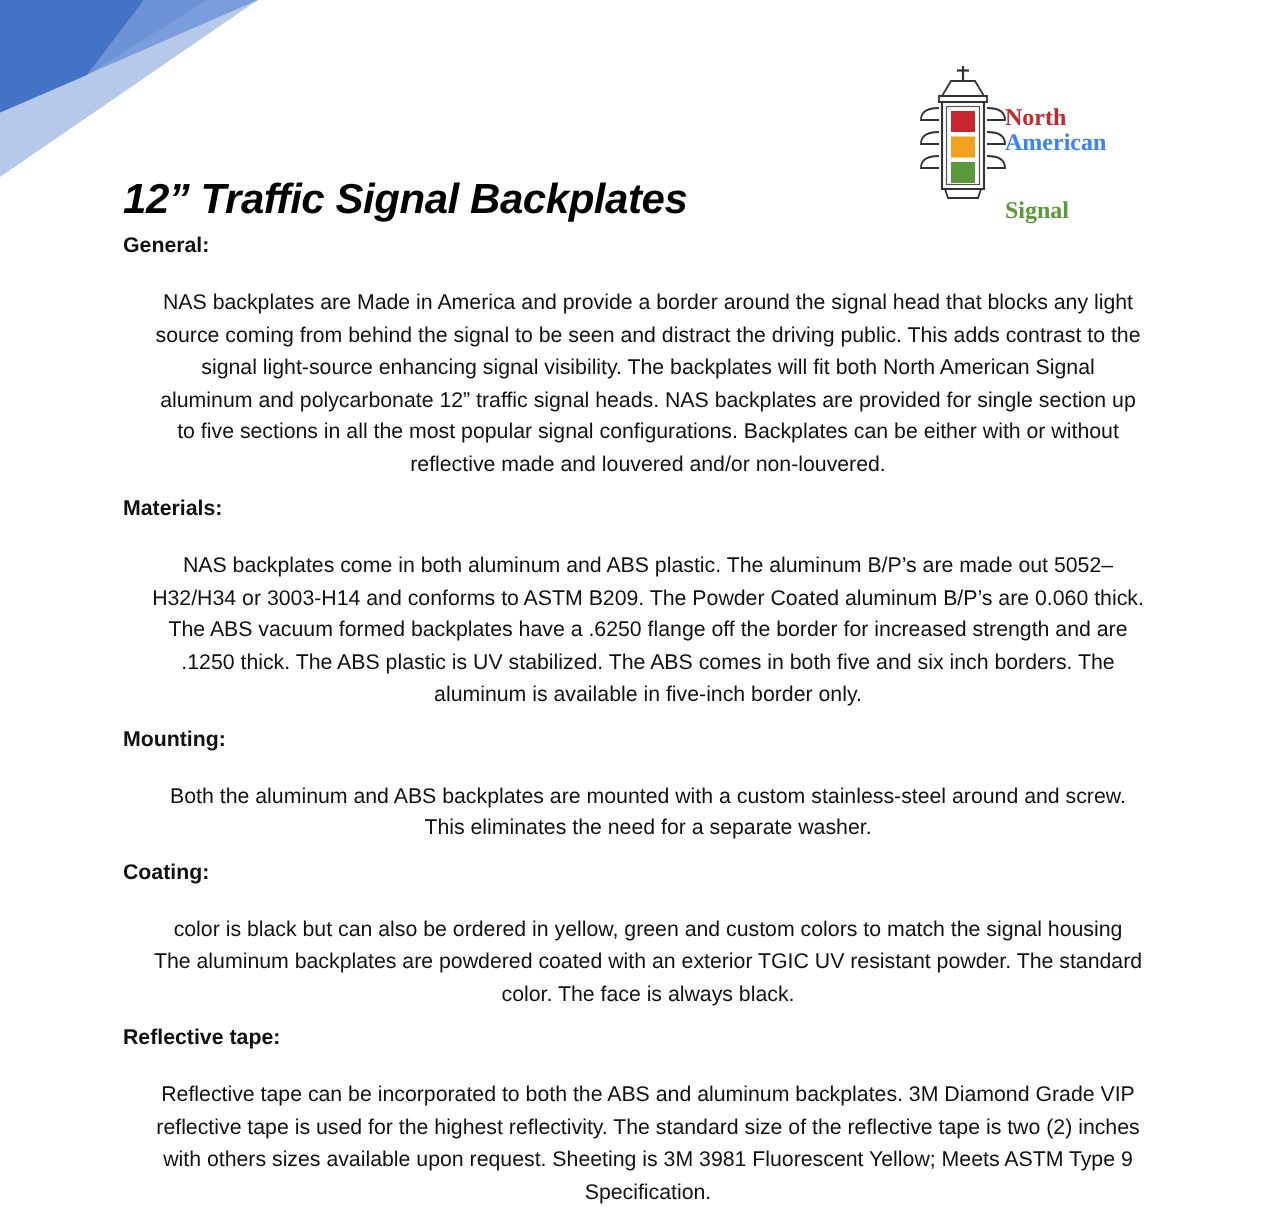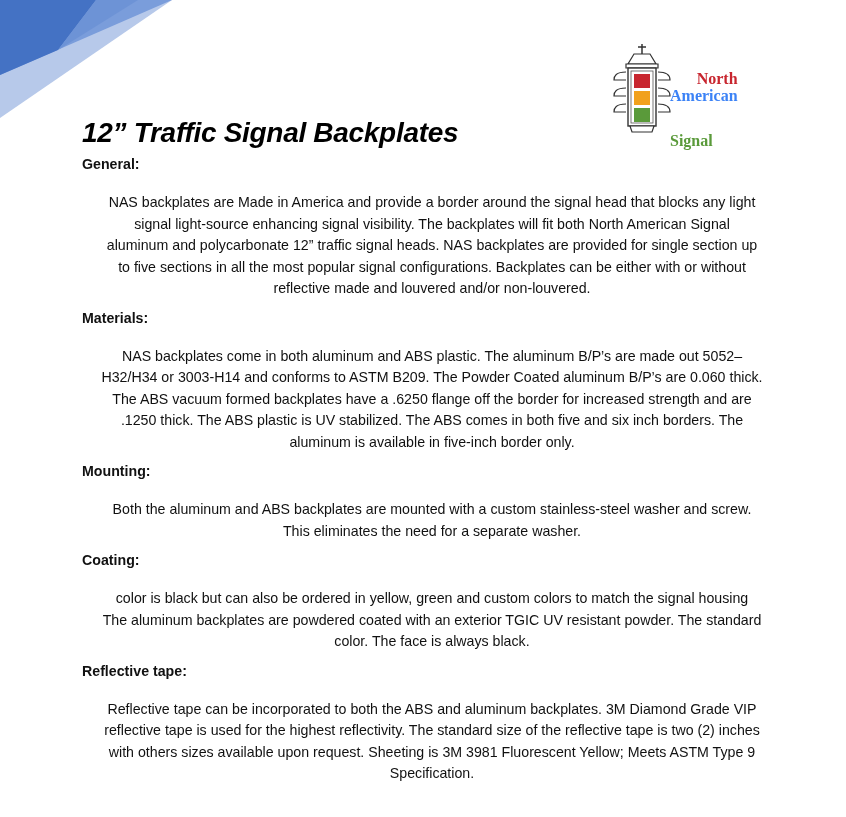--- a/index.html
+++ b/index.html
@@ -101,34 +101,35 @@
 
     <rect x="16" y="26" width="28" height="58" fill="#fff" stroke="#333" stroke-width="1.4"></rect>
     <rect x="19" y="29" width="22" height="52" fill="#fff" stroke="#555" stroke-width="0.8"></rect>
     <rect x="22" y="32" width="16" height="14" fill="#c8262f"></rect>
     <rect x="22" y="49" width="16" height="14" fill="#f1a11c"></rect>
     <rect x="22" y="66" width="16" height="14" fill="#5a9a3a"></rect>
 
     <path d="M18,84 L42,84 L40,90 L20,90 Z" fill="#fff" stroke="#333" stroke-width="1.2"></path>
   </svg>
   <div class="logo-text">
-    <div style="color:#c8262f;text-align:right;">North</div>
+    <div style="color:#c8262f;">North</div>
     <div style="color:#3b82f6;">American</div>
     <div style="color:#5a9a3a;margin-top:28px;">Signal</div>
   </div>
 </div>
 
 <h1 class="title">12” Traffic Signal Backplates</h1>
 
 <div class="content">
 
   <div>
     <div class="heading">General:</div>
     <div class="para">
       <span>NAS backplates are Made in America and provide a border around the signal head that blocks any light</span>
+      <span>source coming from behind the signal to be seen and distract the driving public. This adds contrast to the</span>
       <span>signal light-source enhancing signal visibility. The backplates will fit both North American Signal</span>
       <span>aluminum and polycarbonate 12” traffic signal heads. NAS backplates are provided for single section up</span>
       <span>to five sections in all the most popular signal configurations. Backplates can be either with or without</span>
       <span>reflective made and louvered and/or non-louvered.</span>
     </div>
   </div>
 
   <div>
     <div class="heading">Materials:</div>
     <div class="para">
@@ -136,21 +137,21 @@
       <span>H32/H34 or 3003-H14 and conforms to ASTM B209. The Powder Coated aluminum B/P’s are 0.060 thick.</span>
       <span>The ABS vacuum formed backplates have a .6250 flange off the border for increased strength and are</span>
       <span>.1250 thick. The ABS plastic is UV stabilized. The ABS comes in both five and six inch borders. The</span>
       <span>aluminum is available in five-inch border only.</span>
     </div>
   </div>
 
   <div>
     <div class="heading">Mounting:</div>
     <div class="para">
-      <span>Both the aluminum and ABS backplates are mounted with a custom stainless-steel washer and screw.</span>
+      <span>Both the aluminum and ABS backplates are mounted with a custom stainless-steel around and screw.</span>
       <span>This eliminates the need for a separate washer.</span>
     </div>
   </div>
 
   <div>
     <div class="heading">Coating:</div>
     <div class="para">
       <span>color is black but can also be ordered in yellow, green and custom colors to match the signal housing</span>
       <span>The aluminum backplates are powdered coated with an exterior TGIC UV resistant powder. The standard</span>
       <span>color. The face is always black.</span>

